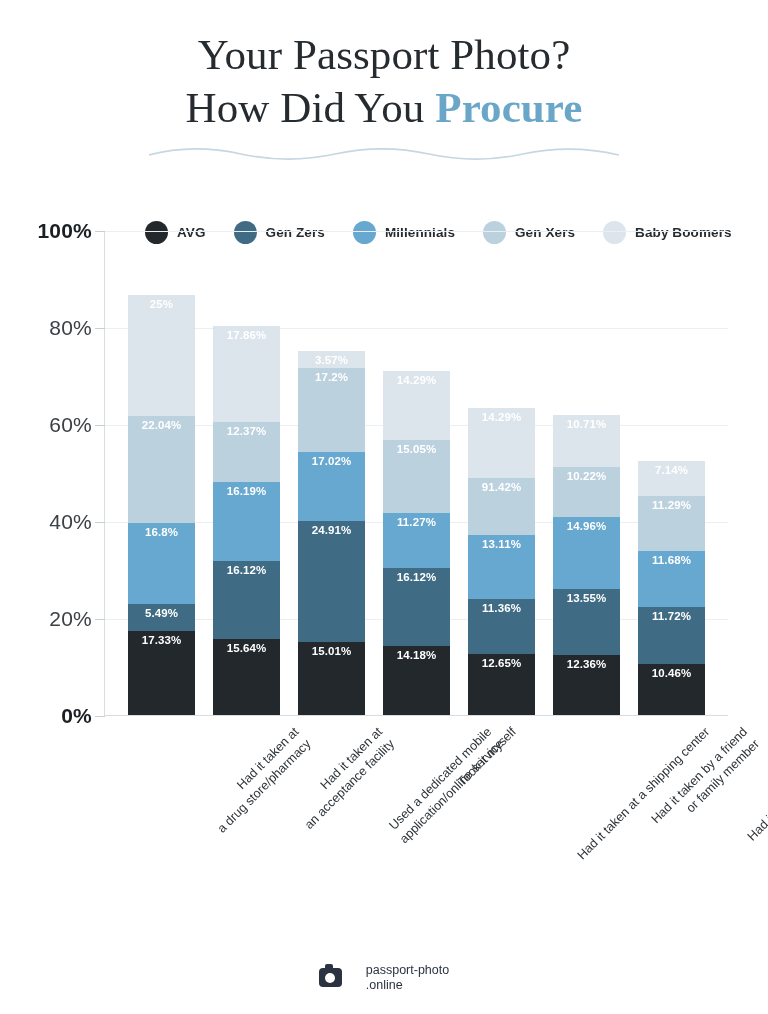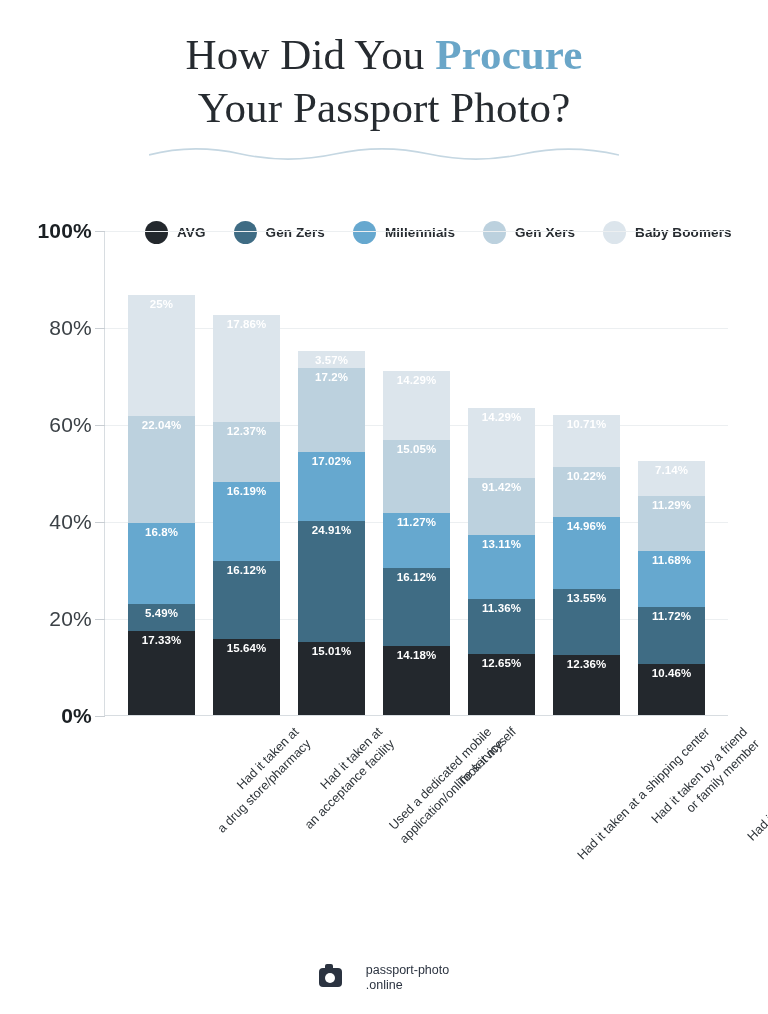--- a/index.html
+++ b/index.html
@@ -156,22 +156,22 @@
     font-size: 12.5px; line-height: 14.5px;
     color: #2b3340; font-weight: 400;
   }
 </style>
 </head>
 <body>
 
 <div class="page">
 
   <div class="title-block">
+    <div class="title-line">Your Passport Photo?</div>
     <div class="title-line"><span>How Did You </span><span class="title-accent">Procure</span></div>
-    <div class="title-line">Your Passport Photo?</div>
   </div>
 
   <div class="wave-wrap">
     <svg width="470" height="16" viewBox="0 0 470 16">
       <path d="M0,9 C30,1 60,1 92,8 C124,15 154,15 186,8 C218,1 248,1 280,8 C312,15 342,15 374,8 C406,1 436,1 470,9" fill="none" stroke="#c5d7e2" stroke-width="1.7"></path>
     </svg>
   </div>
 
   <div class="legend">
     <div class="legend-item">
@@ -246,21 +246,21 @@
             </div>
             <div class="seg" style="height: 78.182px; background: rgb(63, 108, 132);">
               <span class="seg-label">16.12%</span>
             </div>
             <div class="seg" style="height: 78.5215px; background: rgb(102, 168, 207);">
               <span class="seg-label">16.19%</span>
             </div>
             <div class="seg" style="height: 59.9945px; background: rgb(188, 209, 222);">
               <span class="seg-label" style="color: rgb(255, 255, 255);">12.37%</span>
             </div>
-            <div class="seg" style="height: 107px; background: rgb(220, 229, 236);">
+            <div class="seg" style="height: 96px; background: rgb(220, 229, 236);">
               <span class="seg-label" style="color: rgb(255, 255, 255);">17.86%</span>
             </div>
           </div>
         </div>
         <div class="bar-col">
           <div class="bar">
             <div class="seg" style="height: 72.7985px; background: rgb(35, 40, 45);">
               <span class="seg-label">15.01%</span>
             </div>
             <div class="seg" style="height: 120.813px; background: rgb(63, 108, 132);">

